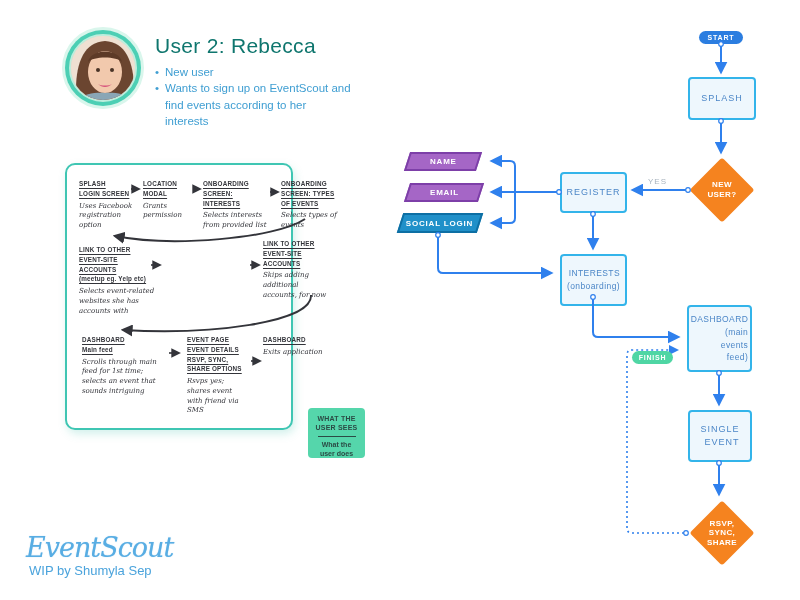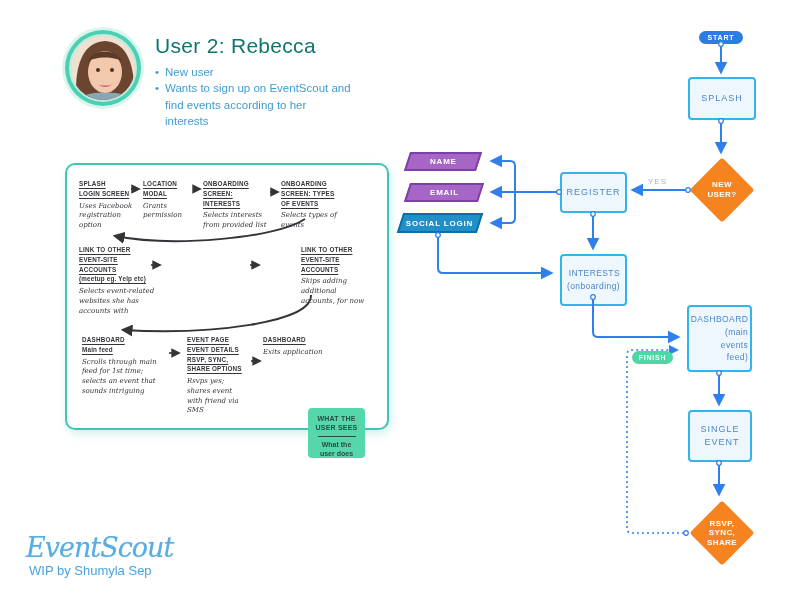--- a/index.html
+++ b/index.html
@@ -13,21 +13,21 @@
                  background:#4ccfb4; box-shadow:0 0 0 3px #d9f6ec; padding:4px; }
   #avatar-inner { width:68px; height:68px; border-radius:50%; overflow:hidden;
                   border:2px solid #bdeedd; background:#e9d3c3; }
   #persona-title { left:155px; top:34px; font-size:21px; color:#0f766e; letter-spacing:.3px; }
   #persona-bullets { left:155px; top:64px; width:196px; color:#3f9ed2; font-size:11.5px;
                      line-height:1.42; }
   .bullet-row { display:flex; }
   .bullet-dot { margin-right:6px; font-size:11.5px; }
 
   
-  #sketch-panel { left:65px; top:163px; width:324px; height:267px; background:#fff;
+  #sketch-panel { left:65px; top:163px; width:228px; height:267px; background:#fff;
                   border:2px solid #3fc6b3; border-radius:10px;
                   box-shadow:2px 4px 8px rgba(80,200,180,.25); }
   .cell { position:absolute; color:#33343a; }
   .sees { font-size:6.3px; font-weight:600; letter-spacing:.2px; line-height:1.55;
           text-decoration:underline; text-underline-offset:1.5px; white-space:pre-line; }
   .does { font-family:"DejaVu Serif", serif; font-style:italic; font-size:7px;
           line-height:1.4; margin-top:3px; }
   #sketch-arrows { left:0; top:0; width:272px; height:267px; pointer-events:none; }
 
   
@@ -124,21 +124,21 @@
       <div class="does">Selects types of events</div>
     </div>
 
     <div class="cell" style="left:12px; top:80px; width:78px;">
       <div class="sees">LINK TO OTHER
 EVENT-SITE
 ACCOUNTS
 (meetup eg. Yelp etc)</div>
       <div class="does">Selects event-related websites she has accounts with</div>
     </div>
-    <div class="cell" style="left:196px; top:80px; width:70px;margin-left:38px;">
+    <div class="cell" style="left:196px; top:74px; width:70px;">
       <div class="sees">LINK TO OTHER
 EVENT-SITE
 ACCOUNTS</div>
       <div class="does">Skips adding additional accounts, for now</div>
     </div>
 
     <div class="cell" style="left:15px; top:170px; width:84px;">
       <div class="sees">DASHBOARD
 Main feed</div>
       <div class="does">Scrolls through main feed for 1st time; selects an event that sounds intriguing</div>

